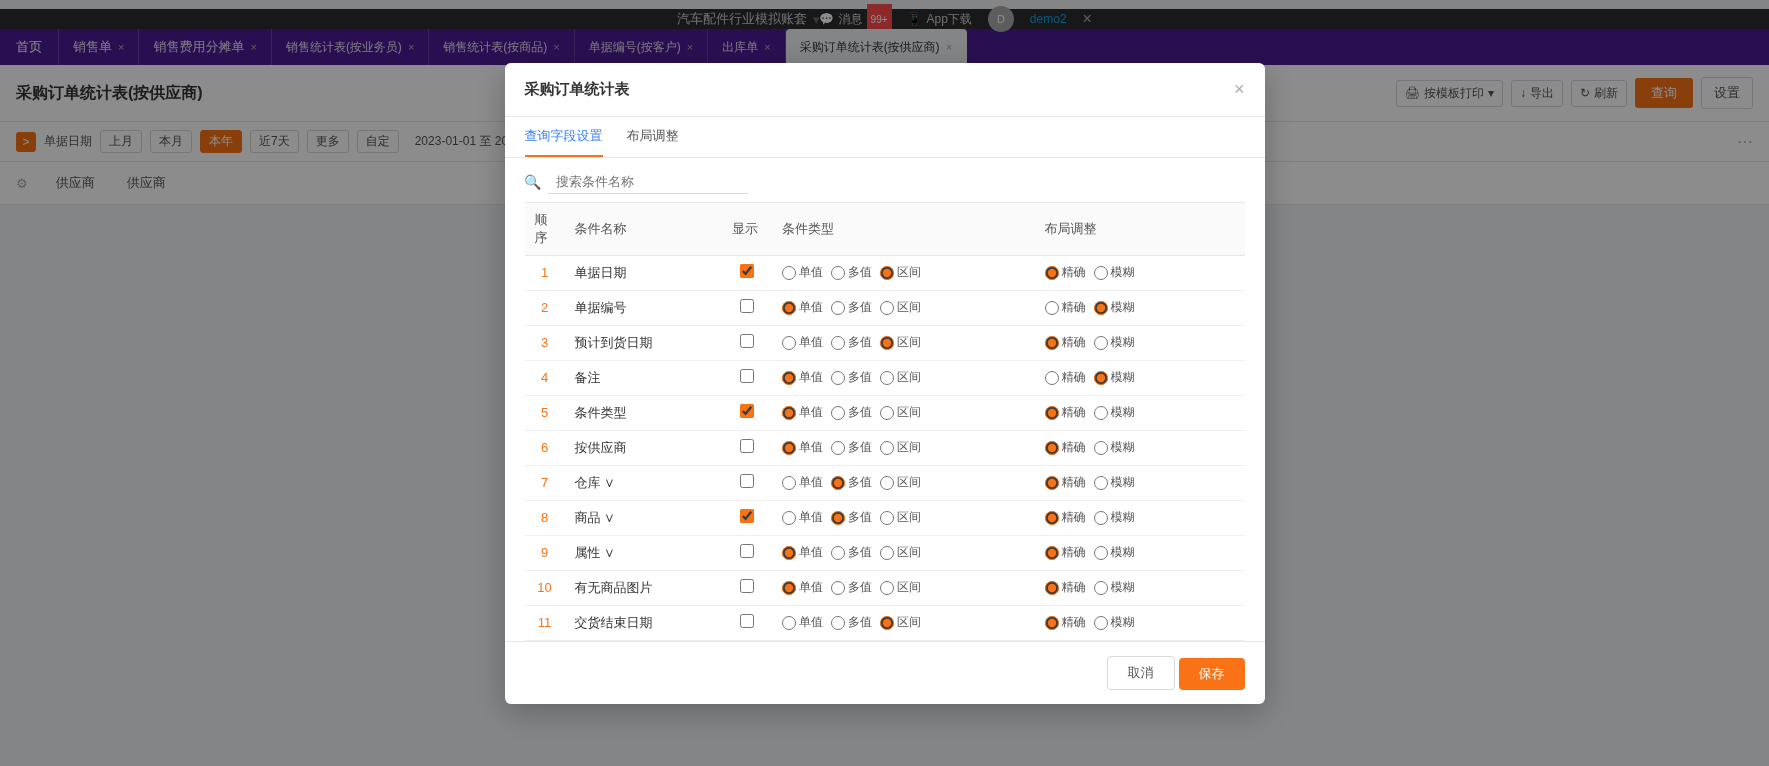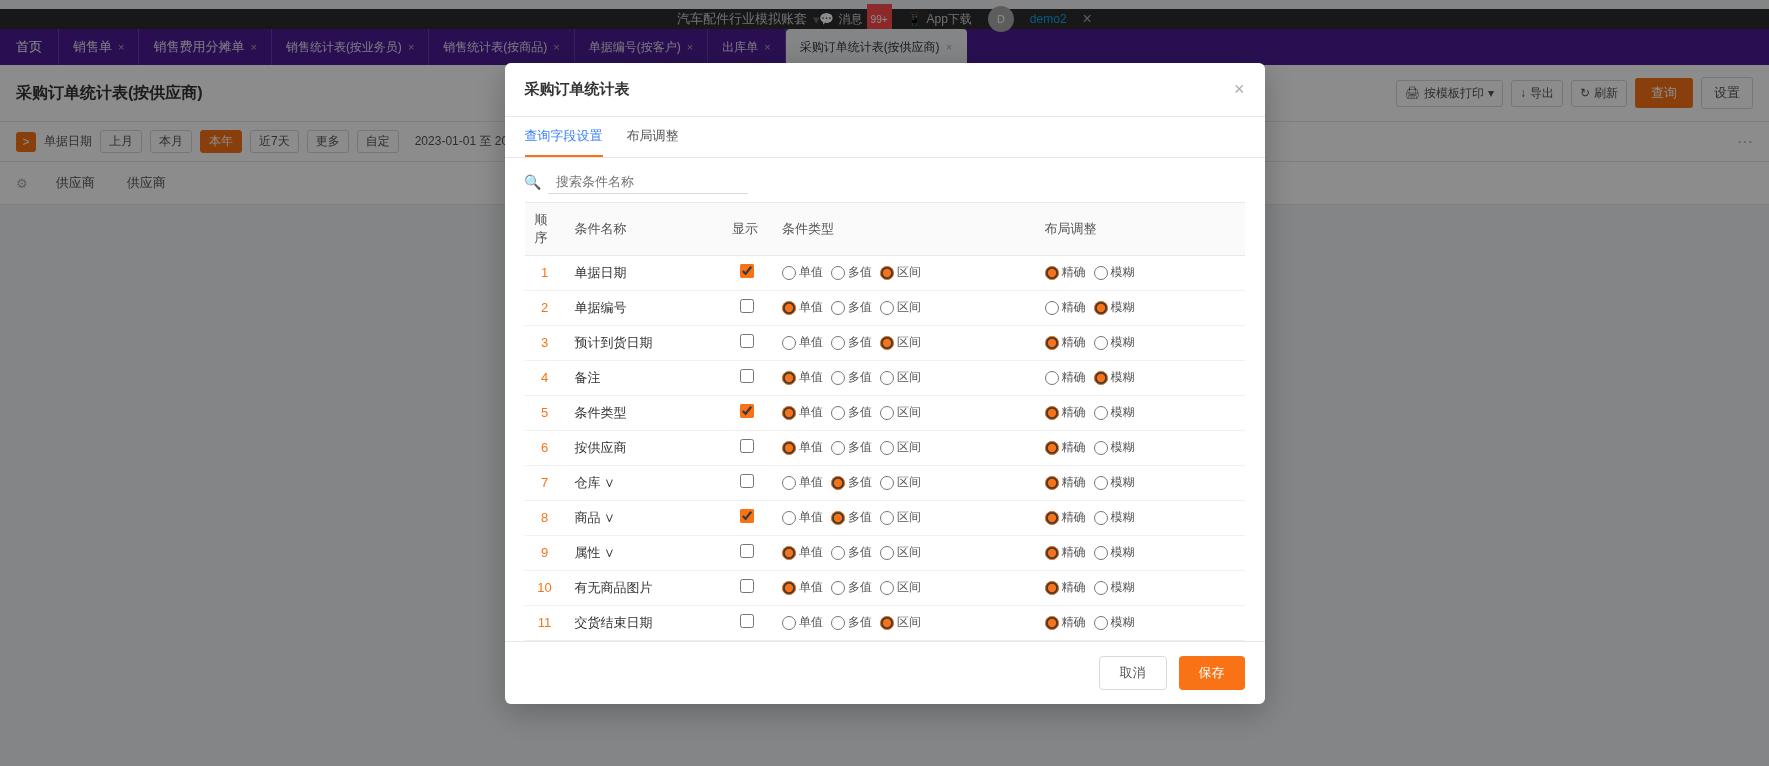--- a/index.html
+++ b/index.html
@@ -229,22 +229,23 @@
     
     .check-input {
       width: 14px; height: 14px; accent-color: #f97316; cursor: pointer;
     }
 
     
     .modal-footer {
       padding: 14px 20px;
       display: flex;
       justify-content: flex-end;
-      gap: 12px;
+      gap: 4px;
       border-top: 1px solid #e8e8e8;
+      align-items: flex-end;
     }
     .btn-cancel {
       padding: 7px 20px; border: 1px solid #d9d9d9; border-radius: 4px;
       background: white; font-size: 13px; cursor: pointer; color: #555;
     }
     .btn-save {
       padding: 7px 20px; border: none; border-radius: 4px;
       background: #f97316; color: white; font-size: 13px; cursor: pointer;
     }
 

